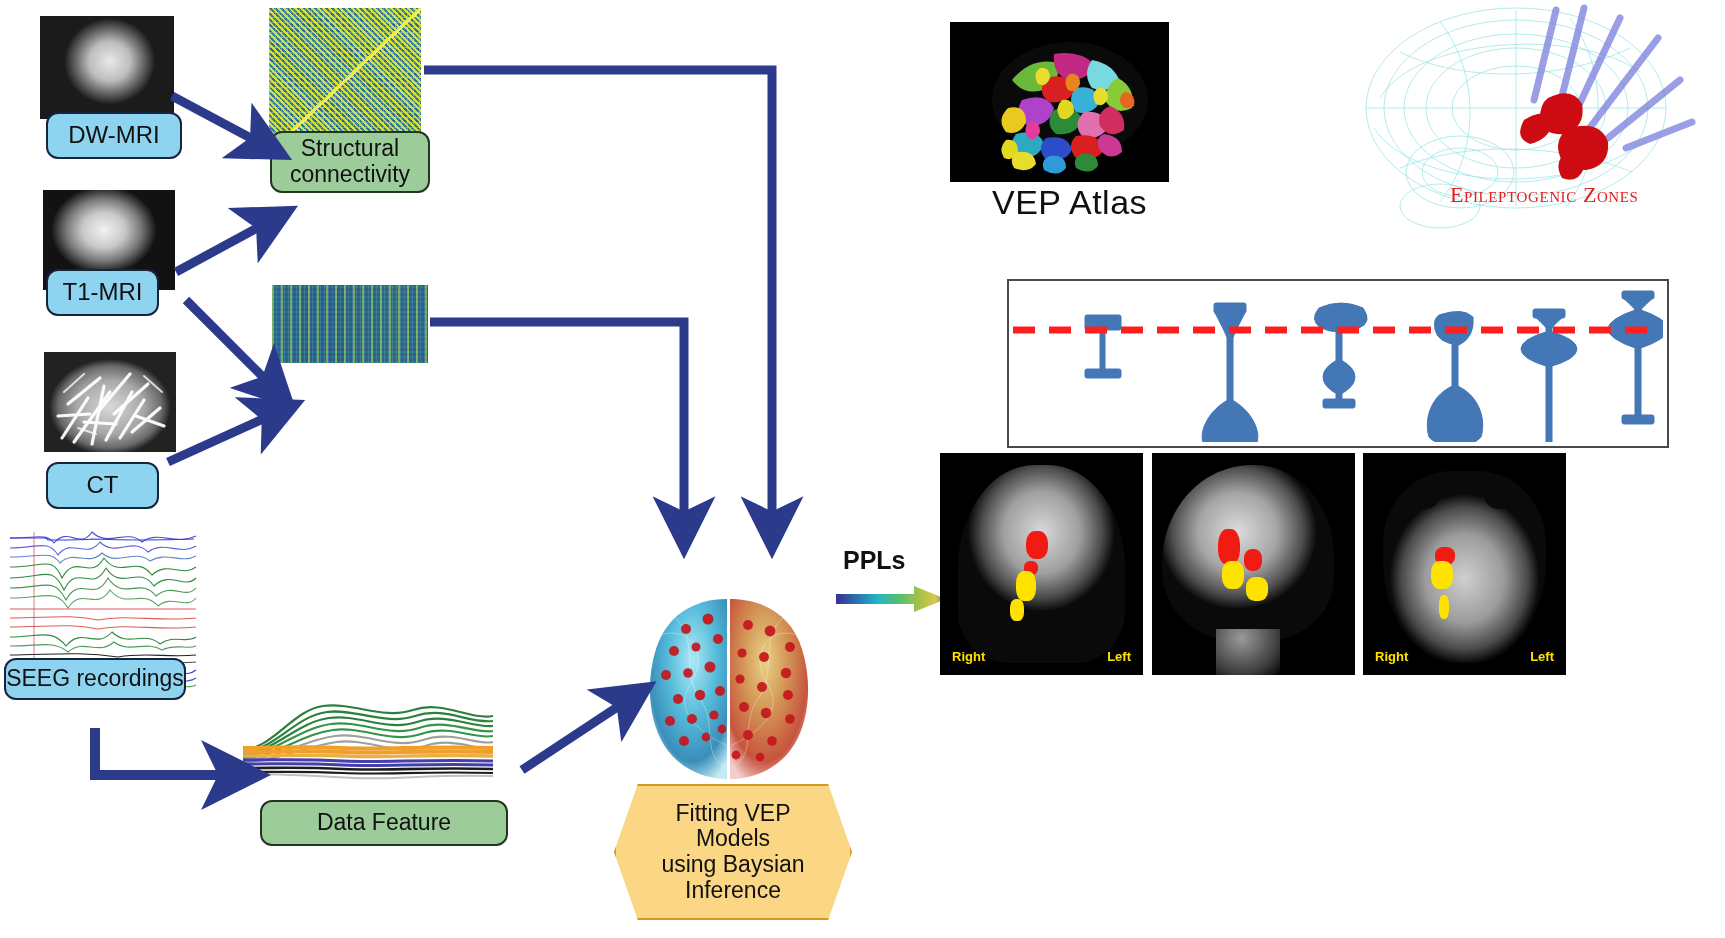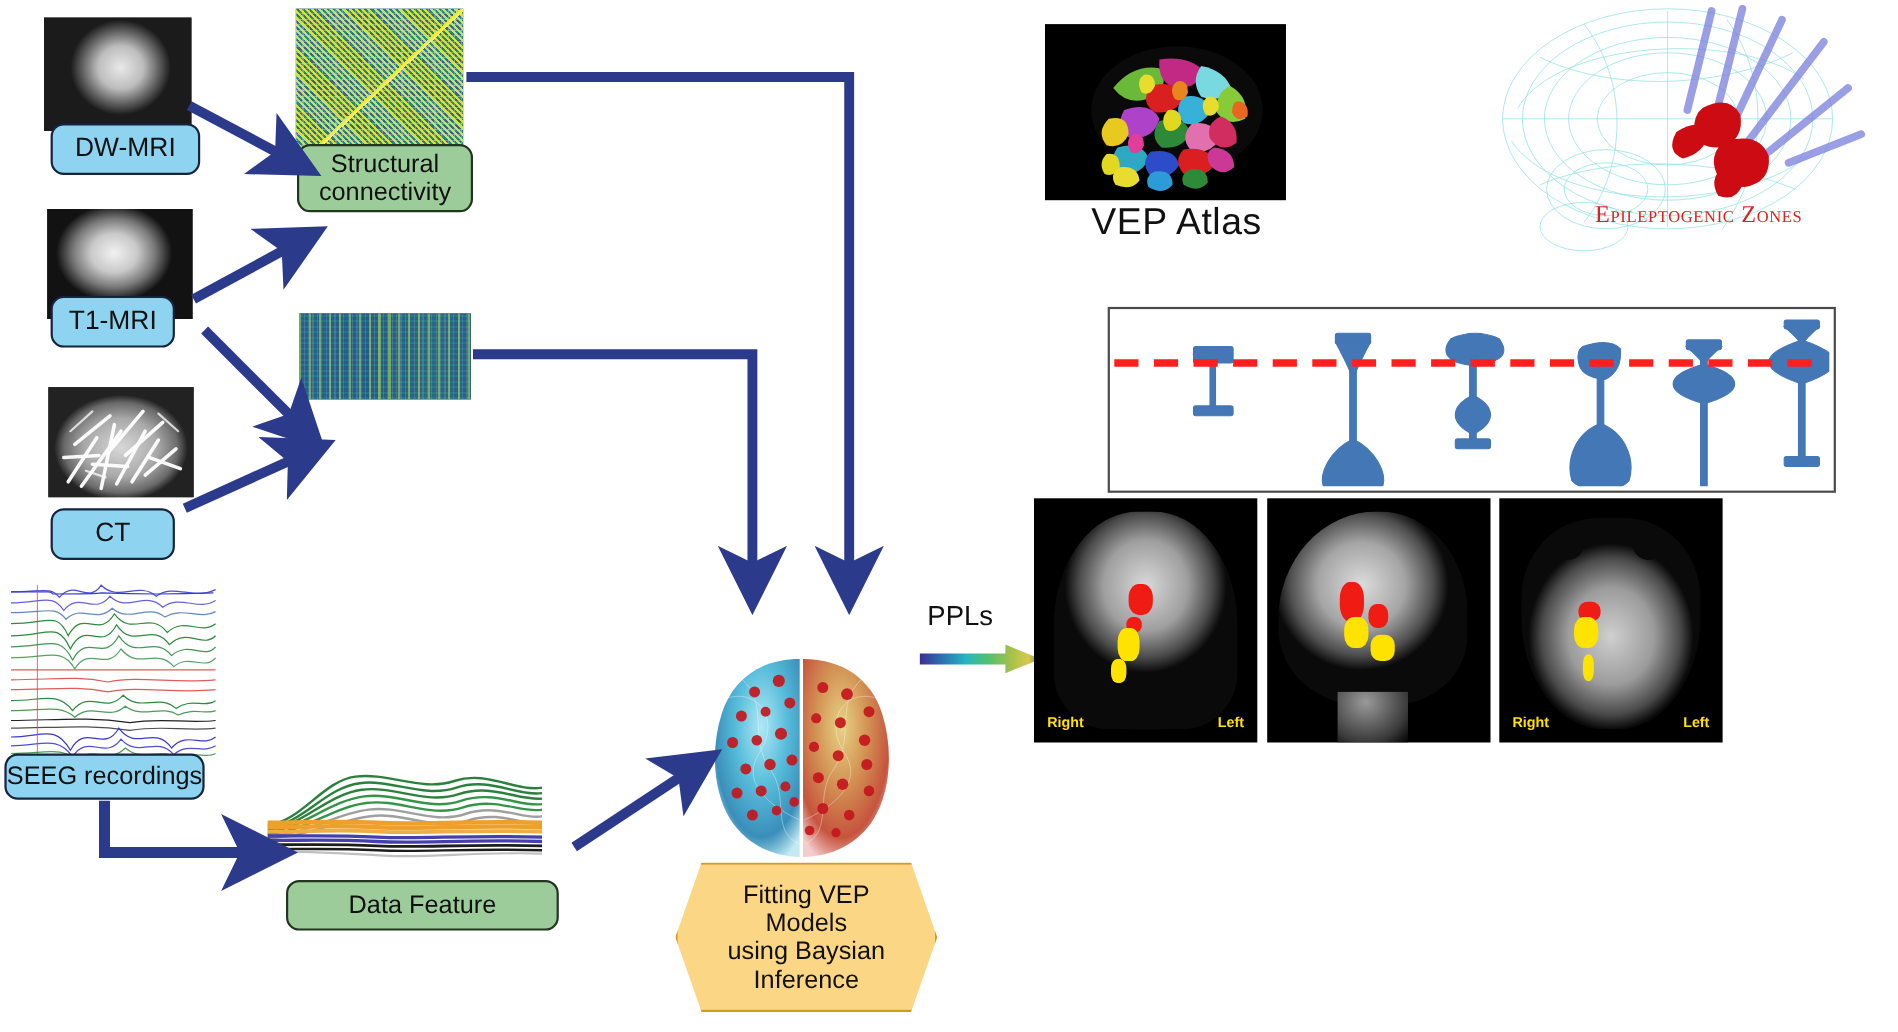--- a/index.html
+++ b/index.html
@@ -106,21 +106,21 @@
   
   .arrows{position:absolute;left:0;top:0;width:1725px;height:938px;pointer-events:none;}
 
   
   .cap{position:absolute;color:#111;text-align:center;}
   .cap.vep{font-size:34px;letter-spacing:.5px;}
   .cap.ez{
     font-family:"Liberation Serif","DejaVu Serif",serif;
     color:#e02020;font-size:22px;font-variant:small-caps;letter-spacing:.6px;
   }
-  .cap.ppls{font-size:25px;color:#111;}
+  .cap.ppls{font-size:25px;color:#111;font-weight:bold;}
 </style>
 </head>
 <body>
 
 <div class="stage">
 
   <div class="tile mri-sag" style="left:40px;top:16px;width:134px;height:103px;"></div>
   <div class="box blue" style="left:46px;top:112px;width:136px;height:47px;font-size:24px;">
     <span>DW-MRI</span>
   </div>
@@ -186,21 +186,21 @@
         <path d="M2 125 C40 125 70 121 110 127 C140 122 160 128 188 125" stroke="#222222"></path>
         <path d="M2 132 C40 132 70 128 110 134 C140 129 160 135 188 132" stroke="#222222" opacity=".8"></path>
 
         <path d="M2 140 C30 140 42 128 56 152 C70 126 86 156 100 132 C116 154 132 128 148 150 C162 134 176 150 188 140" stroke="#3b3bd0"></path>
         <path d="M2 148 C30 148 44 138 58 158 C72 136 88 162 102 142 C118 160 134 138 150 156 C164 144 176 156 188 148" stroke="#3b3bd0" opacity=".9"></path>
         <path d="M2 155 C34 155 48 148 62 162 C76 146 90 166 106 150 C122 164 138 148 154 160 C168 152 180 160 188 155" stroke="#2e8b3e" opacity=".85"></path>
       </g>
       <line x1="26" y1="2" x2="26" y2="158" stroke="#cc4444" stroke-width="1" opacity=".7"></line>
     </svg>
   </div>
-  <div class="box blue" style="left:4px;top:685px;width:182px;height:42px;font-size:23px;">
+  <div class="box blue" style="left:4px;top:658px;width:182px;height:42px;font-size:23px;">
     <span>SEEG recordings</span>
   </div>
 
   <div class="tile connmat" style="left:269px;top:8px;width:152px;height:145px;">
     <div class="diag"></div>
   </div>
   <div class="box green" style="left:270px;top:131px;width:160px;height:62px;font-size:23px;flex-direction:column;">
     <span>Structural</span>
     <span>connectivity</span>
   </div>

